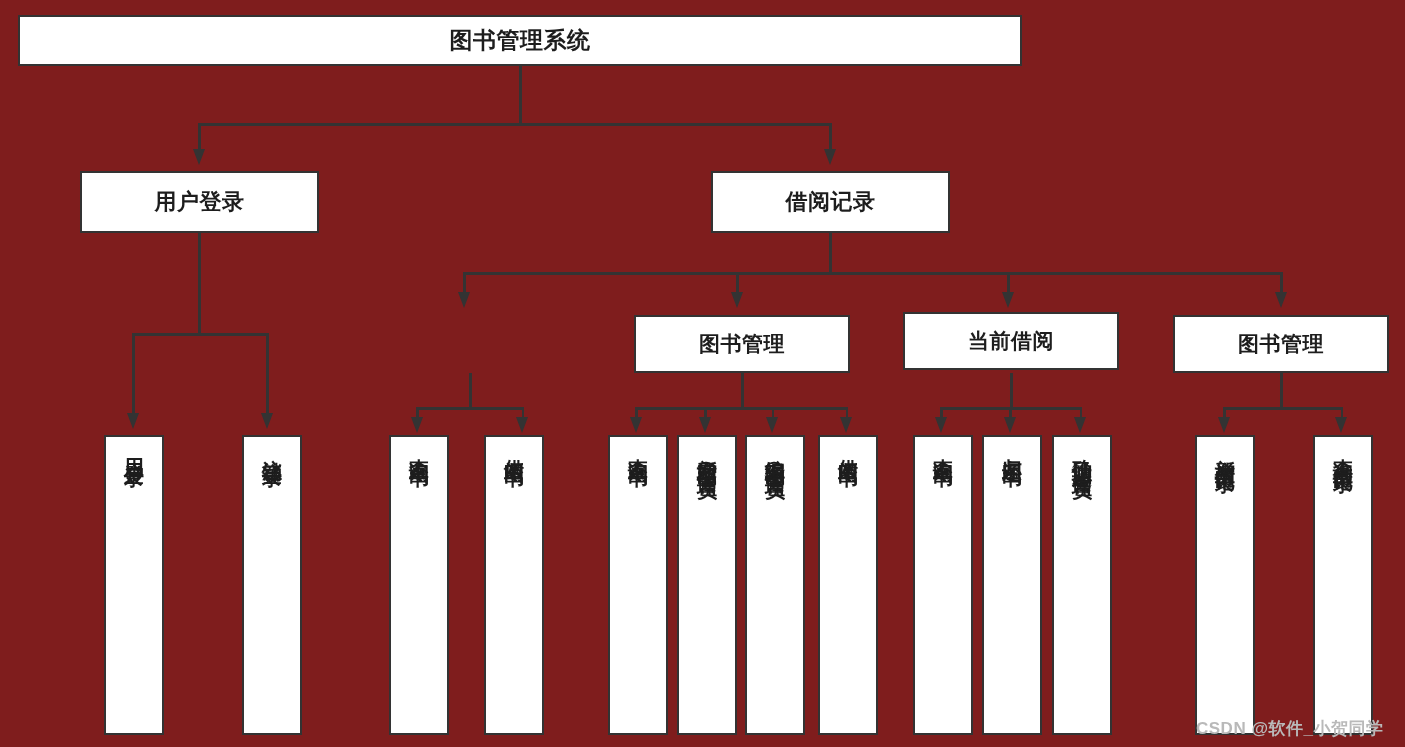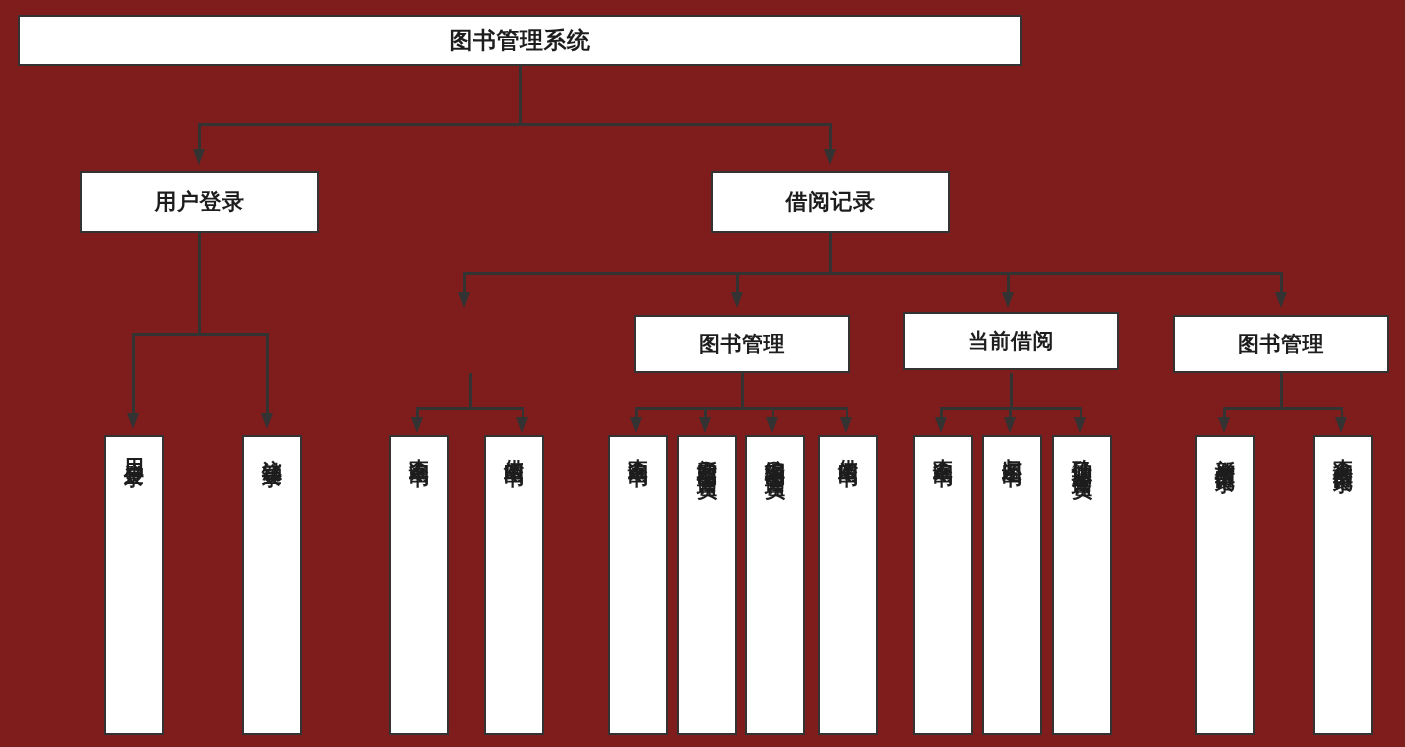--- a/index.html
+++ b/index.html
@@ -193,14 +193,15 @@
     <span class="vtext">确认归还（管理员）</span>
   </div>
 
   <div class="node leaf" style="left:1195px;top:435px;width:60px;height:300px;">
     <span class="vtext">新增借阅记录</span>
   </div>
   <div class="node leaf" style="left:1313px;top:435px;width:60px;height:300px;">
     <span class="vtext">查询借阅记录</span>
   </div>
 
+  <div id="watermark" style="left:1196px;top:717px;">CSDN @软件_小贺同学</div>
 
 </div>
 
 </body></html>

